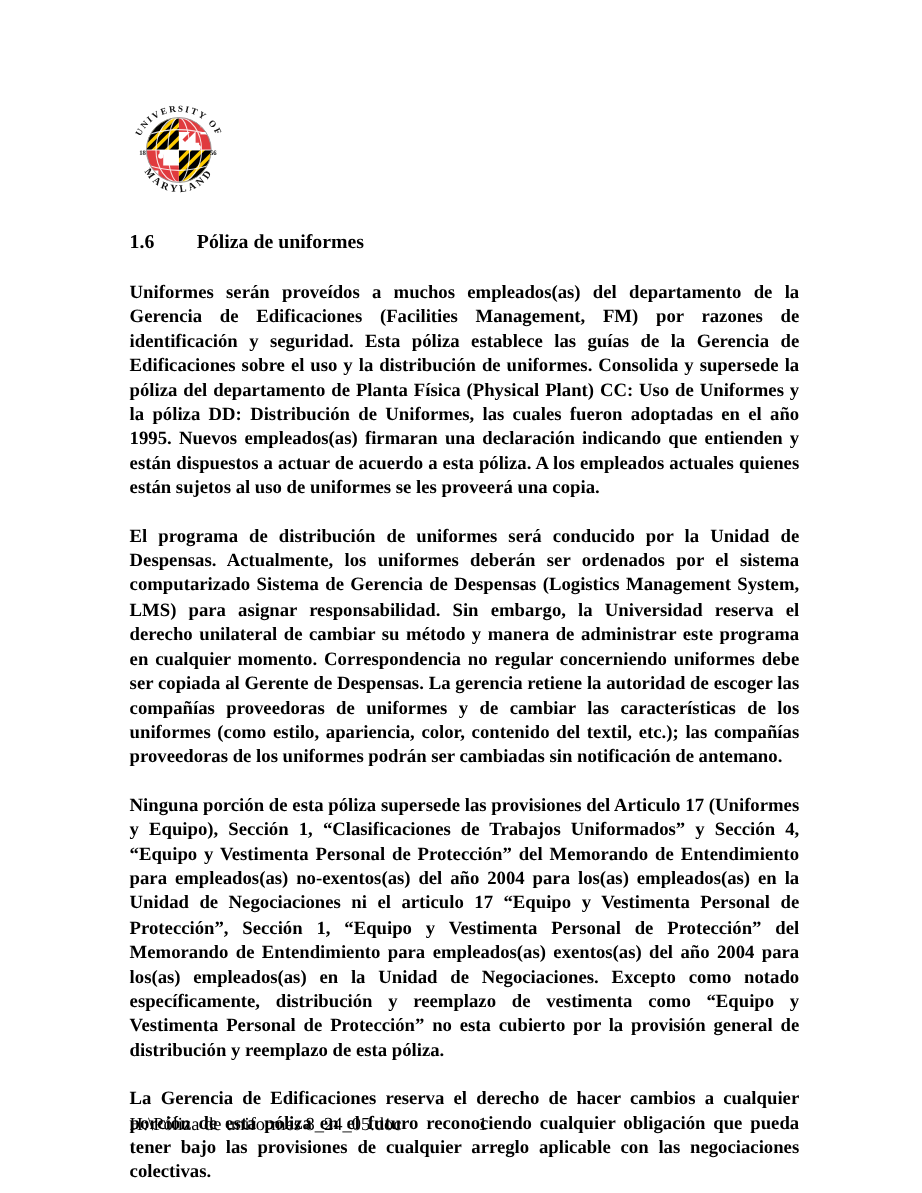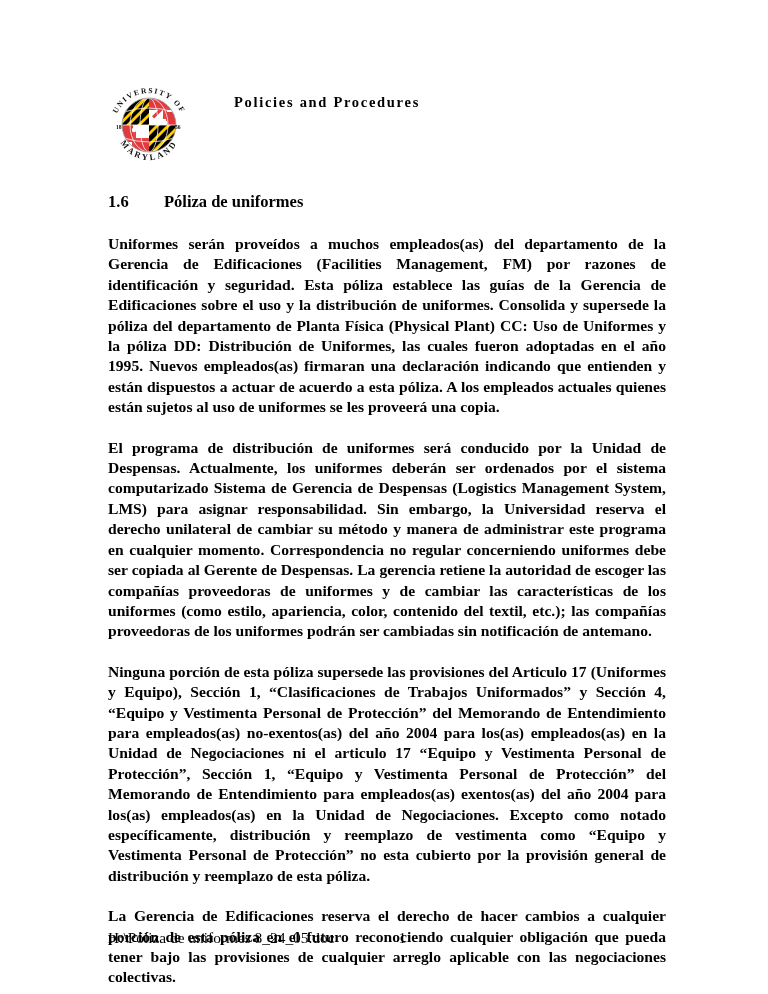--- a/index.html
+++ b/index.html
@@ -219,21 +219,20 @@
           <text font-size="8.6" letter-spacing="2.4">
             <textPath href="#botArc" startOffset="50%" text-anchor="middle">MARYLAND</textPath>
           </text>
           <text x="8" y="47" font-size="5.6">18</text>
           <text x="67" y="47" font-size="5.6">56</text>
         </g>
       </svg>
     </div>
 
     <div class="header-text">
-      <div class="header-subtitle">Policies and Procedures</div>
     </div>
   </div>
 
   <div class="content">
 
     <div class="section-heading">
       <span class="num">1.6</span>
       <span>Póliza de uniformes</span>
     </div>
 

